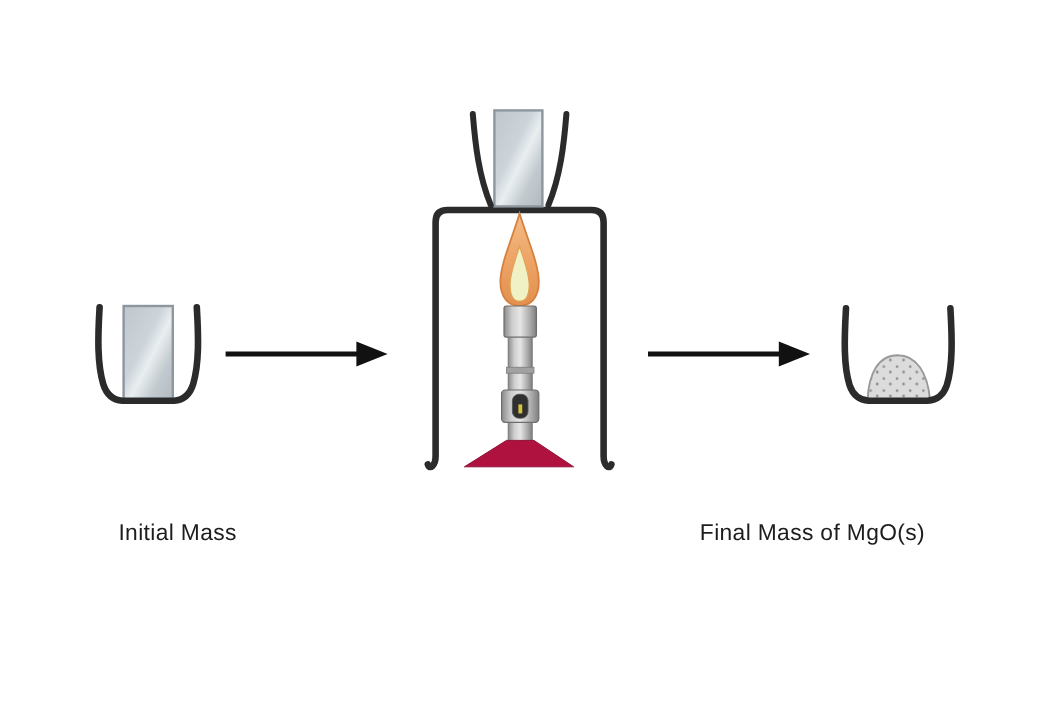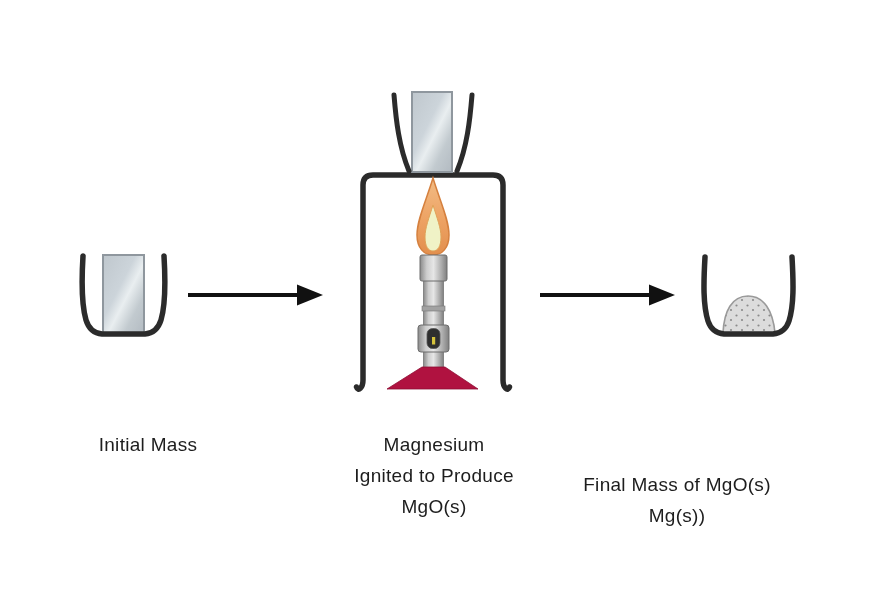--- a/index.html
+++ b/index.html
@@ -97,24 +97,18 @@
     </defs>
     <path d="M33,90 C34,68 42,53 58,53 C74,53 83,68 85,90 C68,92.5 50,92.5 33,90 Z" stroke="#9a9a9a" stroke-width="1.6" fill="#dcdcdc"></path>
     <path d="M33,90 C34,68 42,53 58,53 C74,53 83,68 85,90 C68,92.5 50,92.5 33,90 Z" fill="url(#speck)" stroke="none"></path>
     <path d="M15,14 C13.5,40 13,62 18,78 Q22,90 34,91 L83,91 Q95,90 99,78 C104,62 103.5,40 102,14" fill="none" stroke-width="5.5" stroke-linecap="round" stroke="#2b2b2b"></path>
   </svg>
 
   <div class="label" style="left:38px;top:429px;width:220px;">
     <div>Initial Mass</div>
   </div>
 
-  <div class="label" style="left:314px;top:429px;width:240px;">
-    <div>Magnesium</div>
-    <div>Ignited to Produce</div>
-    <div>MgO(s)</div>
-  </div>
 
-  <div class="label" style="left:547px;top:429px;width:260px;margin-top:40px;">
+  <div class="label" style="left:547px;top:429px;width:260px;">
     <div>Final Mass of MgO(s)</div>
-    <div>Mg(s))</div>
   </div>
 
 </div>
 
 </body></html>

